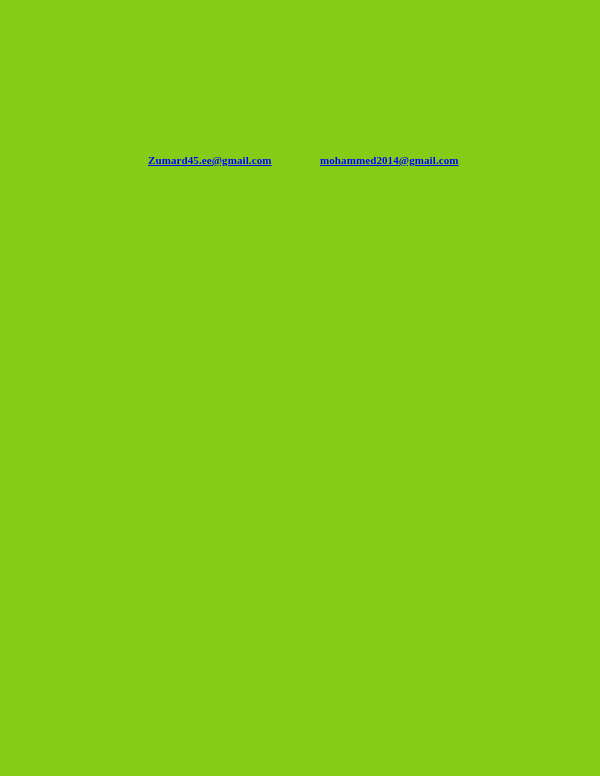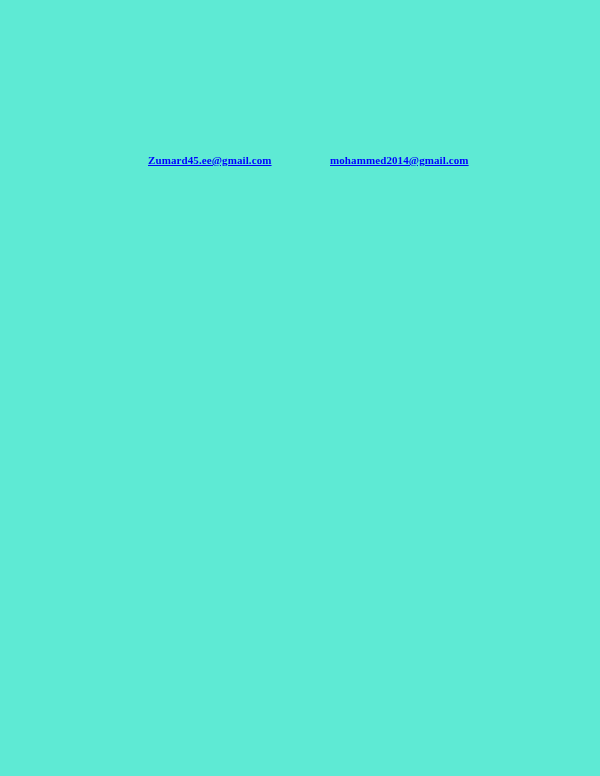--- a/index.html
+++ b/index.html
@@ -4,38 +4,38 @@
 <style>
   html, body {
     margin: 0;
     padding: 0;
     background: #000000;
   }
   .page {
     position: relative;
     width: 600px;
     height: 776px;
-    background: #5eead4;
+    background: #84cc16;
     overflow: hidden;
     font-family: "Liberation Serif", serif;
   }
   .email-link {
     position: absolute;
     top: 152px;
     font-size: 11px;
     font-weight: bold;
     letter-spacing: 0.1px;
     color: #0000ff;
     text-decoration: underline;
     white-space: nowrap;
     cursor: pointer;
     line-height: 16px;
   }
   .email-link.left  { left: 148px; }
-  .email-link.right { left: 330px; text-align: center; }
+  .email-link.right { left: 320px; text-align: center; }
 </style>
 </head>
 <body>
 
 <div class="page">
   <a class="email-link left" href="#">Zumard45.ee@gmail.com</a>
   <a class="email-link right" href="#">mohammed2014@gmail.com</a>
 </div>
 
 </body></html>

